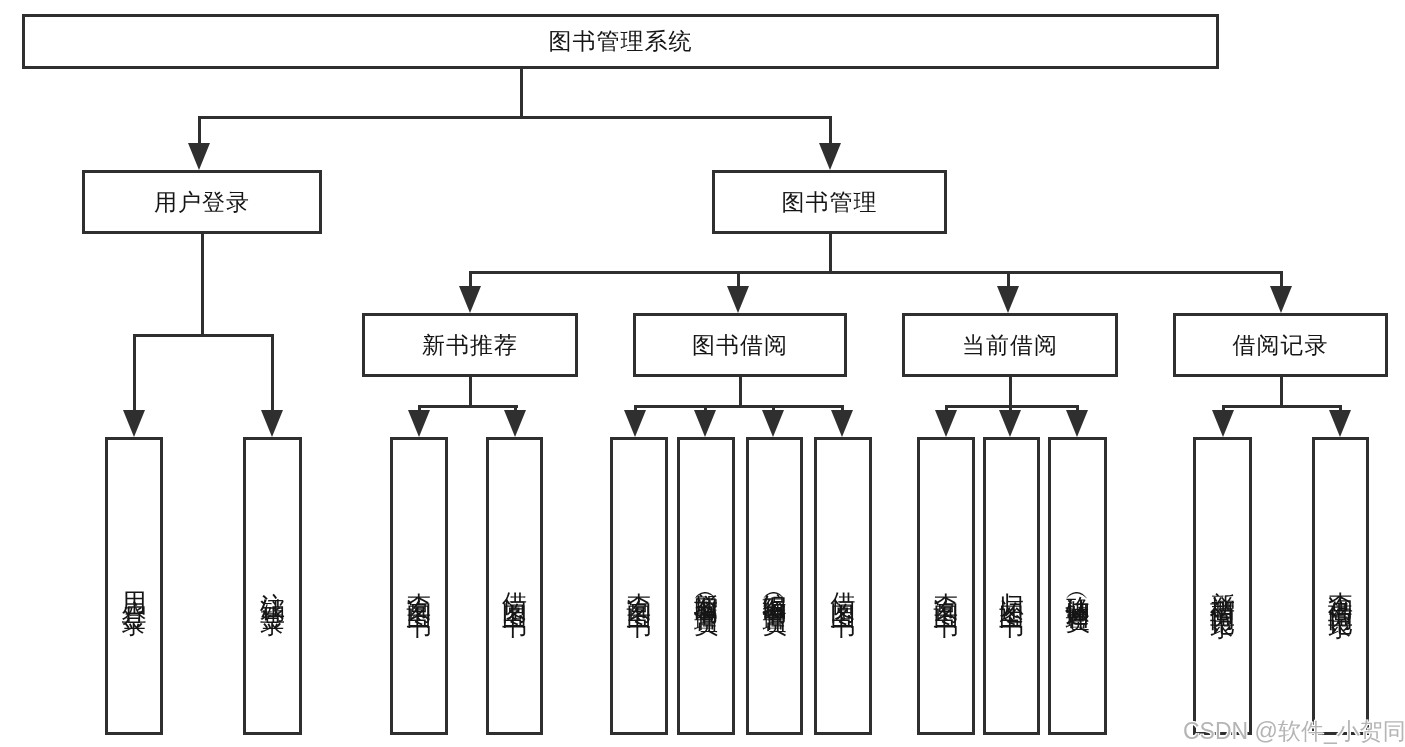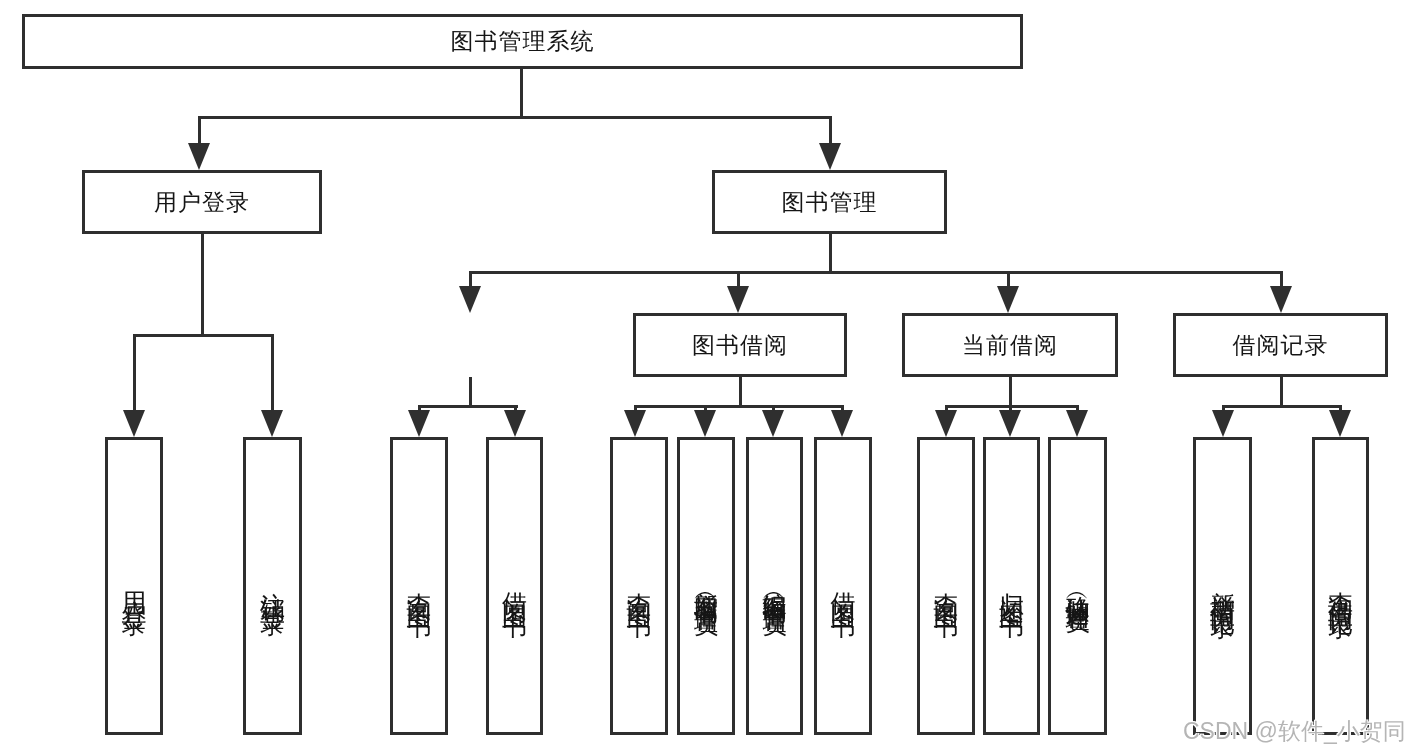--- a/index.html
+++ b/index.html
@@ -65,21 +65,21 @@
     text-shadow: 1px 1px 0 #ffffff, -1px -1px 0 #ffffff, 1px -1px 0 #ffffff, -1px 1px 0 #ffffff;
     white-space: nowrap;
     z-index: 5;
   }
 </style>
 </head>
 <body>
 
 <div id="canvas">
 
-  <div class="node" style="left:22px; top:14px; width:1001px; height:55px;">
+  <div class="node" style="left:22px; top:14px; width:1197px; height:55px;">
     <span>图书管理系统</span>
   </div>
 
   <div class="vline" style="left:520px; top:69px; height:49px;"></div>
   <div class="hline" style="left:198px; top:116px; width:634px;"></div>
   <div class="vline" style="left:198px; top:116px; height:30px;"></div>
   <div class="ahead" style="left:188px; top:143px;"></div>
   <div class="vline" style="left:829px; top:116px; height:30px;"></div>
   <div class="ahead" style="left:819px; top:143px;"></div>
 
@@ -101,20 +101,23 @@
   <div class="hline" style="left:469px; top:271px; width:813px;"></div>
   <div class="vline" style="left:469px; top:271px; height:18px;"></div>
   <div class="ahead" style="left:459px; top:286px;"></div>
   <div class="vline" style="left:737px; top:271px; height:18px;"></div>
   <div class="ahead" style="left:727px; top:286px;"></div>
   <div class="vline" style="left:1007px; top:271px; height:18px;"></div>
   <div class="ahead" style="left:997px; top:286px;"></div>
   <div class="vline" style="left:1280px; top:271px; height:18px;"></div>
   <div class="ahead" style="left:1270px; top:286px;"></div>
 
+  <div class="node" style="left:362px; top:313px; width:216px; height:64px;">
+    <span>新书推荐</span>
+  </div>
   <div class="node" style="left:633px; top:313px; width:214px; height:64px;font-family:Liberation Mono, monospace;">
     <span>图书借阅</span>
   </div>
   <div class="node" style="left:1173px; top:313px; width:215px; height:64px;">
     <span>借阅记录</span>
   </div>
   <div class="node" style="left:902px; top:313px; width:216px; height:64px;">
     <span>当前借阅</span>
   </div>
 

